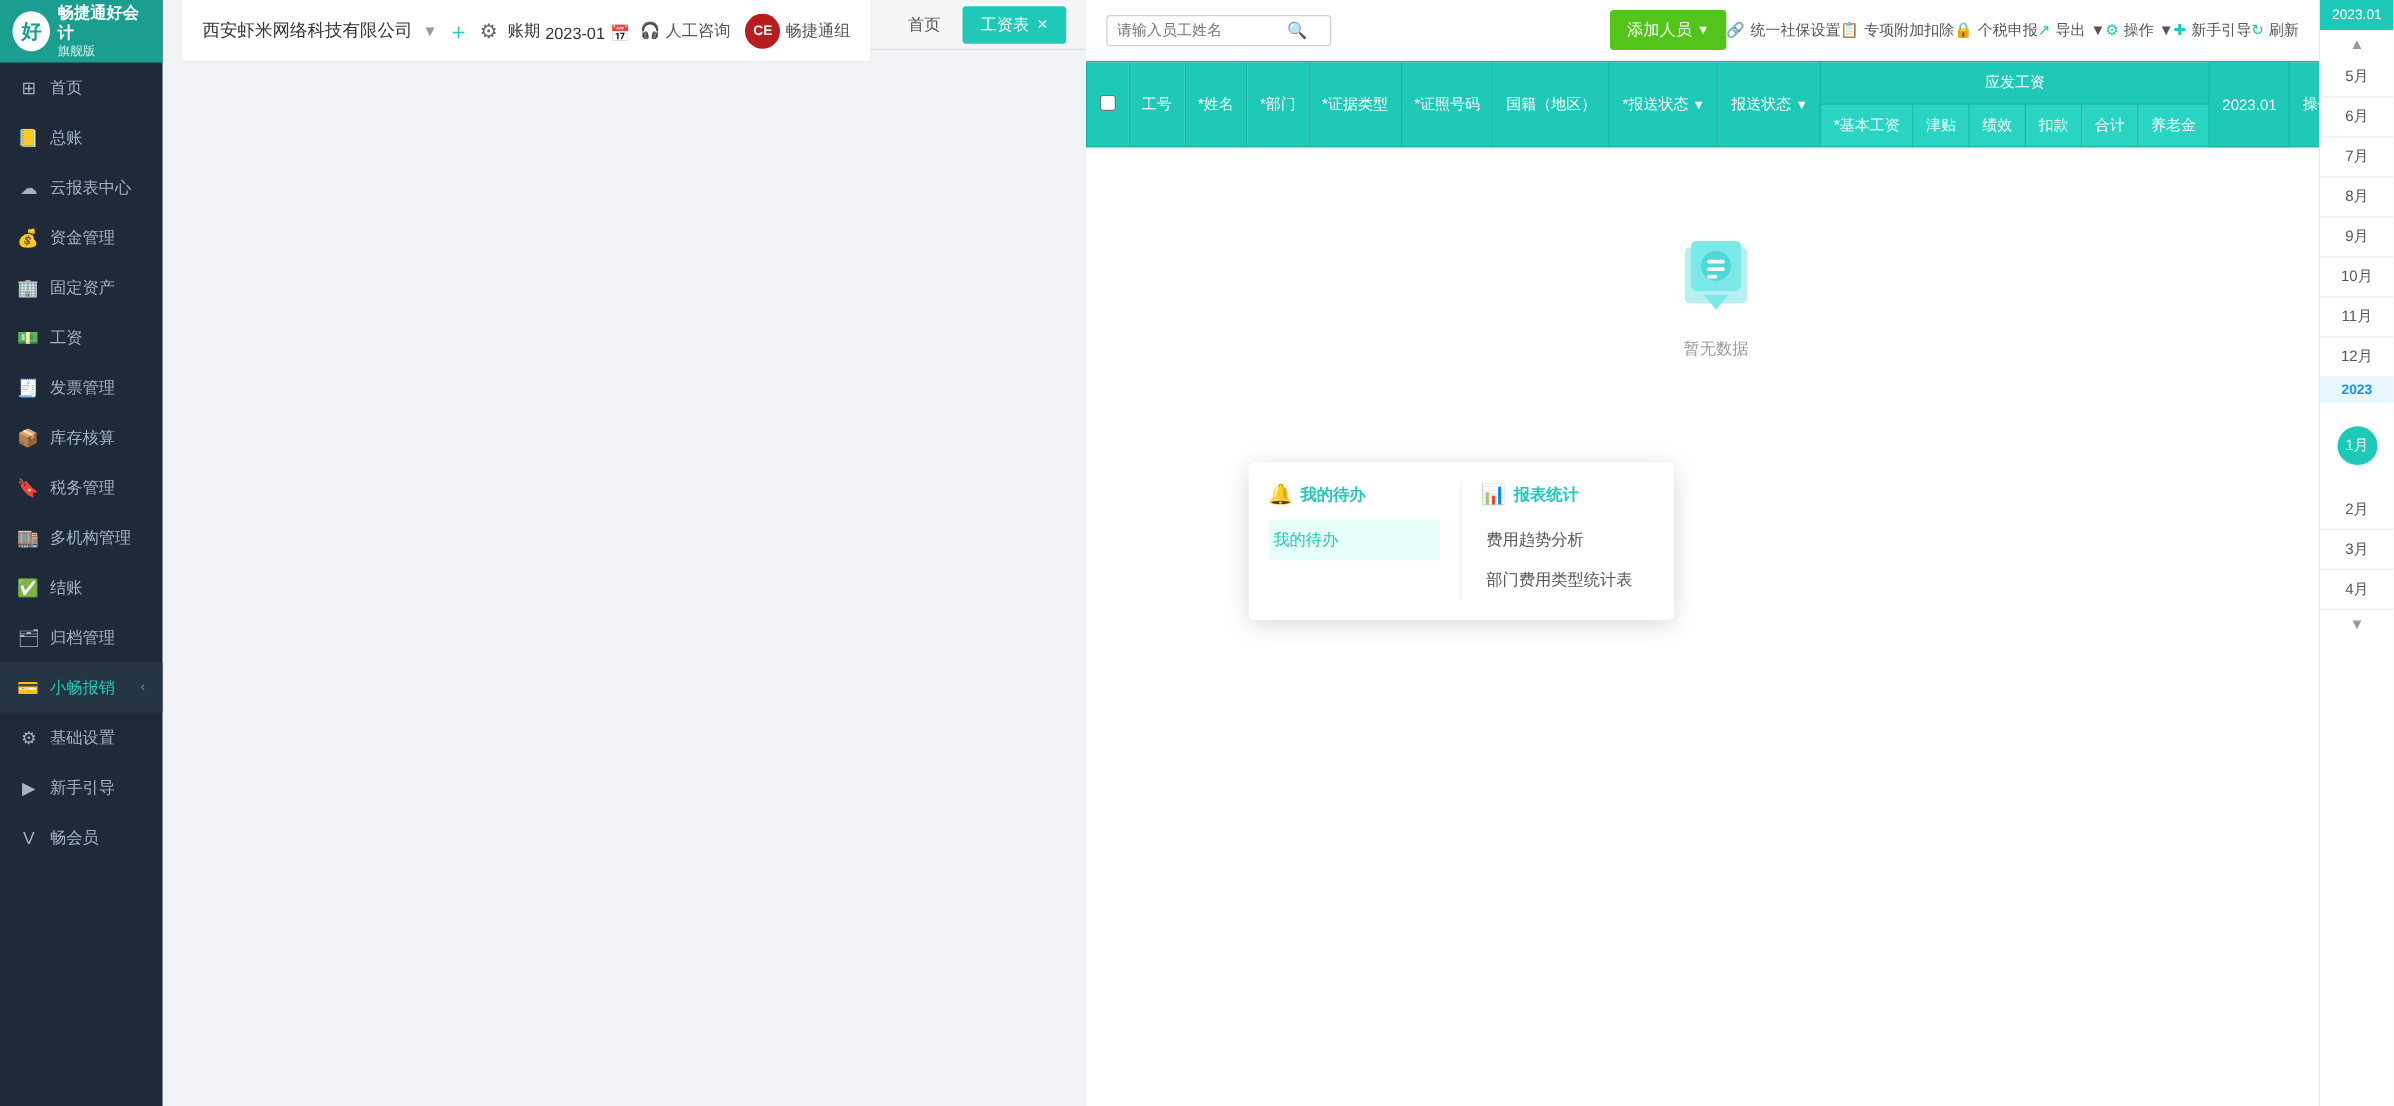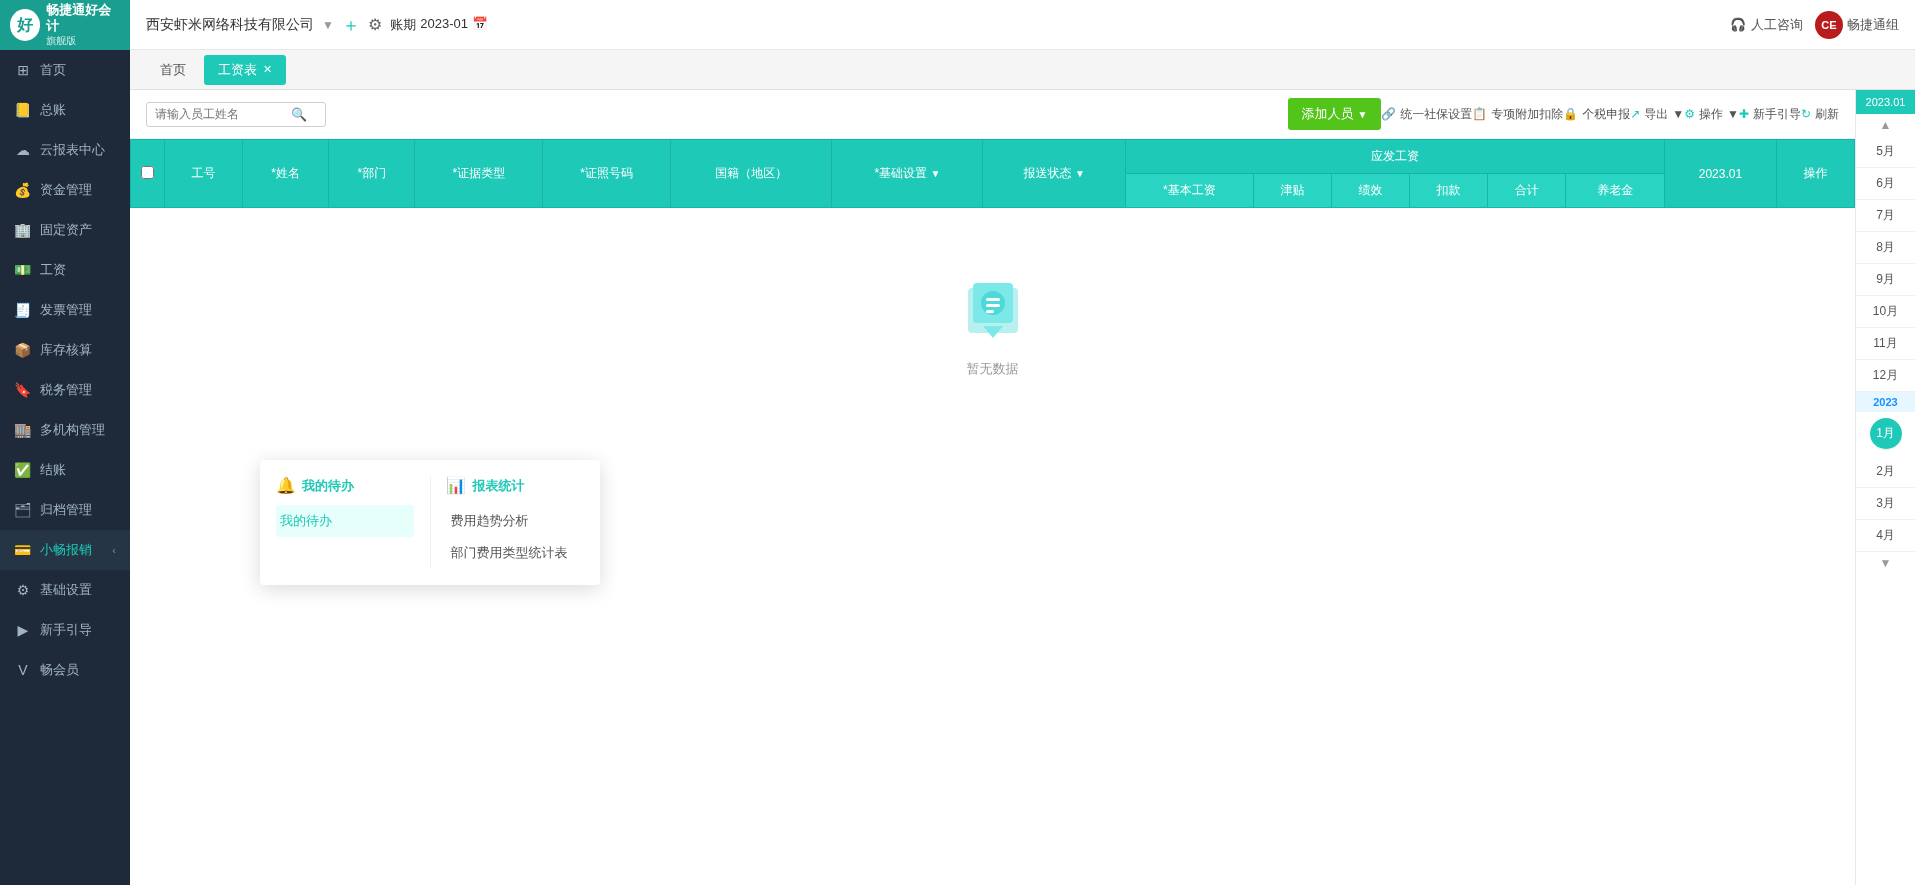--- a/index.html
+++ b/index.html
@@ -35,40 +35,41 @@
       color: #a0b4c5;
       font-size: 13px;
     }
     .sidebar-item.active { background: #253545; color: #1fc9b8; }
     .sidebar-item .icon { font-size: 14px; width: 18px; text-align: center; }
 
     
     .main-area {
       flex: 1;
       display: flex;
-      flex-direction: column;
+      flex-direction: row;
       overflow: hidden;
+      padding-left: 16px;
     }
 
     
     .topbar {
       background: #fff;
       height: 50px;
       display: flex;
       align-items: center;
       padding: 0 16px;
       border-bottom: 1px solid #e8e8e8;
       gap: 8px;
       flex-shrink: 0;
     }
     .company-name { font-size: 14px; color: #333; }
     .topbar-arrow { color: #999; font-size: 12px; cursor: pointer; }
     .topbar-add-btn { color: #1fc9b8; font-size: 18px; cursor: pointer; }
     .topbar-settings { color: #666; font-size: 16px; cursor: pointer; }
-    .topbar-period { color: #333; font-size: 13px; display: flex; align-items: flex-start; gap: 4px; }
+    .topbar-period { color: #333; font-size: 13px; display: flex; align-items: flex-end; gap: 4px; }
     .topbar-right { margin-left: auto; display: flex; align-items: center; gap: 12px; }
     .topbar-right-item { display: flex; align-items: center; gap: 4px; color: #555; font-size: 13px; cursor: pointer; }
     .user-avatar { width: 28px; height: 28px; border-radius: 50%; background: #b91c1c; display: flex; align-items: center; justify-content: center; color: #fff; font-size: 11px; font-weight: bold; }
 
     
     .tabbar {
       background: #f5f5f5;
       height: 40px;
       display: flex;
       align-items: center;
@@ -228,21 +229,21 @@
       font-size: 12px;
     }
     .month-item {
       text-align: center;
       padding: 7px 4px;
       font-size: 12px;
       color: #555;
       cursor: pointer;
       border-bottom: 1px solid #f0f0f0;
     }
-    .month-item.active { background: #1fc9b8; color: #fff; border-radius: 50%; margin: 6px auto; width: 32px; height: 32px; display: flex; align-items: center; justify-content: center; padding: 0; }
+    .month-item.active { background: #1fc9b8; color: #fff; border-radius: 50%; margin: 19px auto; width: 32px; height: 32px; display: flex; align-items: center; justify-content: center; padding: 0; }
     .month-year-label {
       background: #e6f7ff;
       color: #1890ff;
       text-align: center;
       padding: 4px;
       font-size: 11px;
       font-weight: bold;
     }
 
     
@@ -459,21 +460,21 @@
               <th class="checkbox-col" rowspan="2">
                 <input type="checkbox" style="">
               </th>
               <th rowspan="2">工号</th>
               <th rowspan="2">*姓名</th>
               <th rowspan="2">*部门</th>
               <th rowspan="2">*证据类型</th>
               <th rowspan="2">*证照号码</th>
               <th rowspan="2">国籍（地区）</th>
               <th rowspan="2">
-                <span>*基础设置</span>
+                <span>*报送状态</span>
                 <span style="font-size:10px;">▼</span>
               </th>
               <th rowspan="2">
                 <span>报送状态</span>
                 <span style="font-size:10px;">▼</span>
               </th>
               <th colspan="6">应发工资</th>
               <th rowspan="2" style="background:#1fc9b8;">2023.01</th>
               <th rowspan="2">操作</th>
             </tr>

